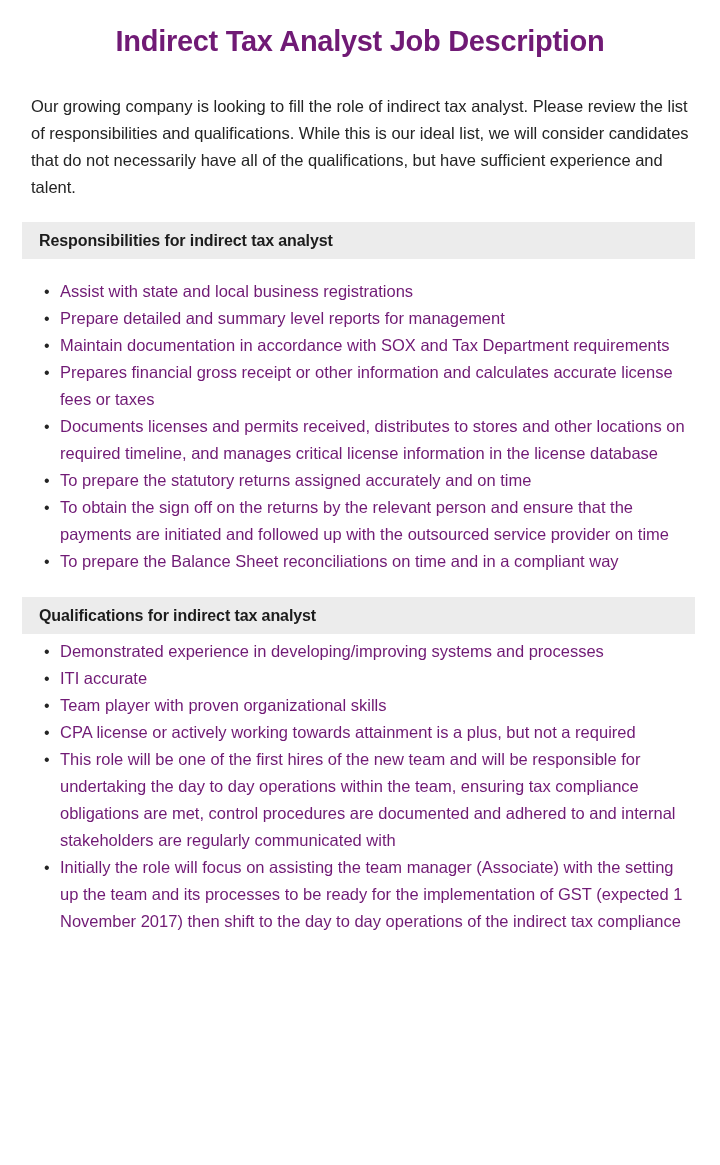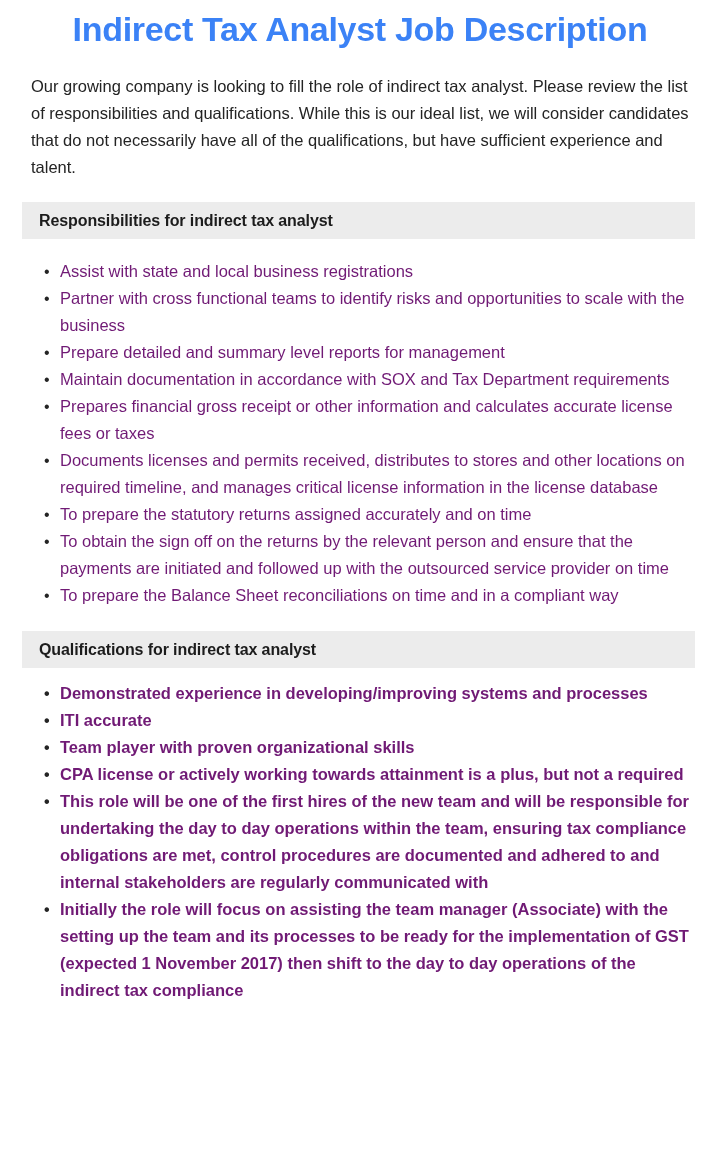--- a/index.html
+++ b/index.html
@@ -14,28 +14,28 @@
     color: #1a1a1a;
     -webkit-font-smoothing: antialiased;
   }
   .page {
     width: 720px;
     box-sizing: border-box;
     padding: 0;
     position: relative;
   }
   .doc-title {
-    margin: 4px;
+    margin: 16px;
     padding: 6px 22px 0 22px;
-    font-size: 34px;
+    font-size: 29px;
     line-height: 38px;
     font-weight: bold;
     letter-spacing: -0.3px;
     text-align: center;
-    color: #3b82f6;
+    color: #701a75;
   }
   .intro {
     margin: 8px;
     padding: 17px 22px 0 23px;
     font-size: 16.5px;
     line-height: 27px;
     color: #242424;
     text-align: left;
   }
   .section {
@@ -76,43 +76,41 @@
     left: 0;
     top: 0;
     font-size: 16px;
     line-height: 27px;
     color: #242424;
   }
   .section-qualifications {
     margin-top: 22px;
   }
   .section-qualifications ul.bullets {
-    padding-top: 12px;
-    font-weight: bold;
+    padding-top: 4px;
   }
   .spacer-bottom {
     height: 44px;
   }
 </style>
 </head>
 <body>
 
 <div class="page">
 
   <h1 class="doc-title">Indirect Tax Analyst Job Description</h1>
 
   <p class="intro">Our growing company is looking to fill the role of indirect tax analyst. Please review the list of responsibilities and qualifications. While this is our ideal list, we will consider candidates that do not necessarily have all of the qualifications, but have sufficient experience and talent.</p>
 
   <div class="section section-responsibilities">
     <div class="section-header">
       <span class="section-header-text">Responsibilities for indirect tax analyst</span>
     </div>
     <ul class="bullets">
       <li>Assist with state and local business registrations</li>
-      <li>Partner with cross functional teams to identify risks and opportunities to scale with the business</li>
       <li>Prepare detailed and summary level reports for management</li>
       <li>Maintain documentation in accordance with SOX and Tax Department requirements</li>
       <li>Prepares financial gross receipt or other information and calculates accurate license fees or taxes</li>
       <li>Documents licenses and permits received, distributes to stores and other locations on required timeline, and manages critical license information in the license database</li>
       <li>To prepare the statutory returns assigned accurately and on time</li>
       <li>To obtain the sign off on the returns by the relevant person and ensure that the payments are initiated and followed up with the outsourced service provider on time</li>
       <li>To prepare the Balance Sheet reconciliations on time and in a compliant way</li>
     </ul>
   </div>
 

